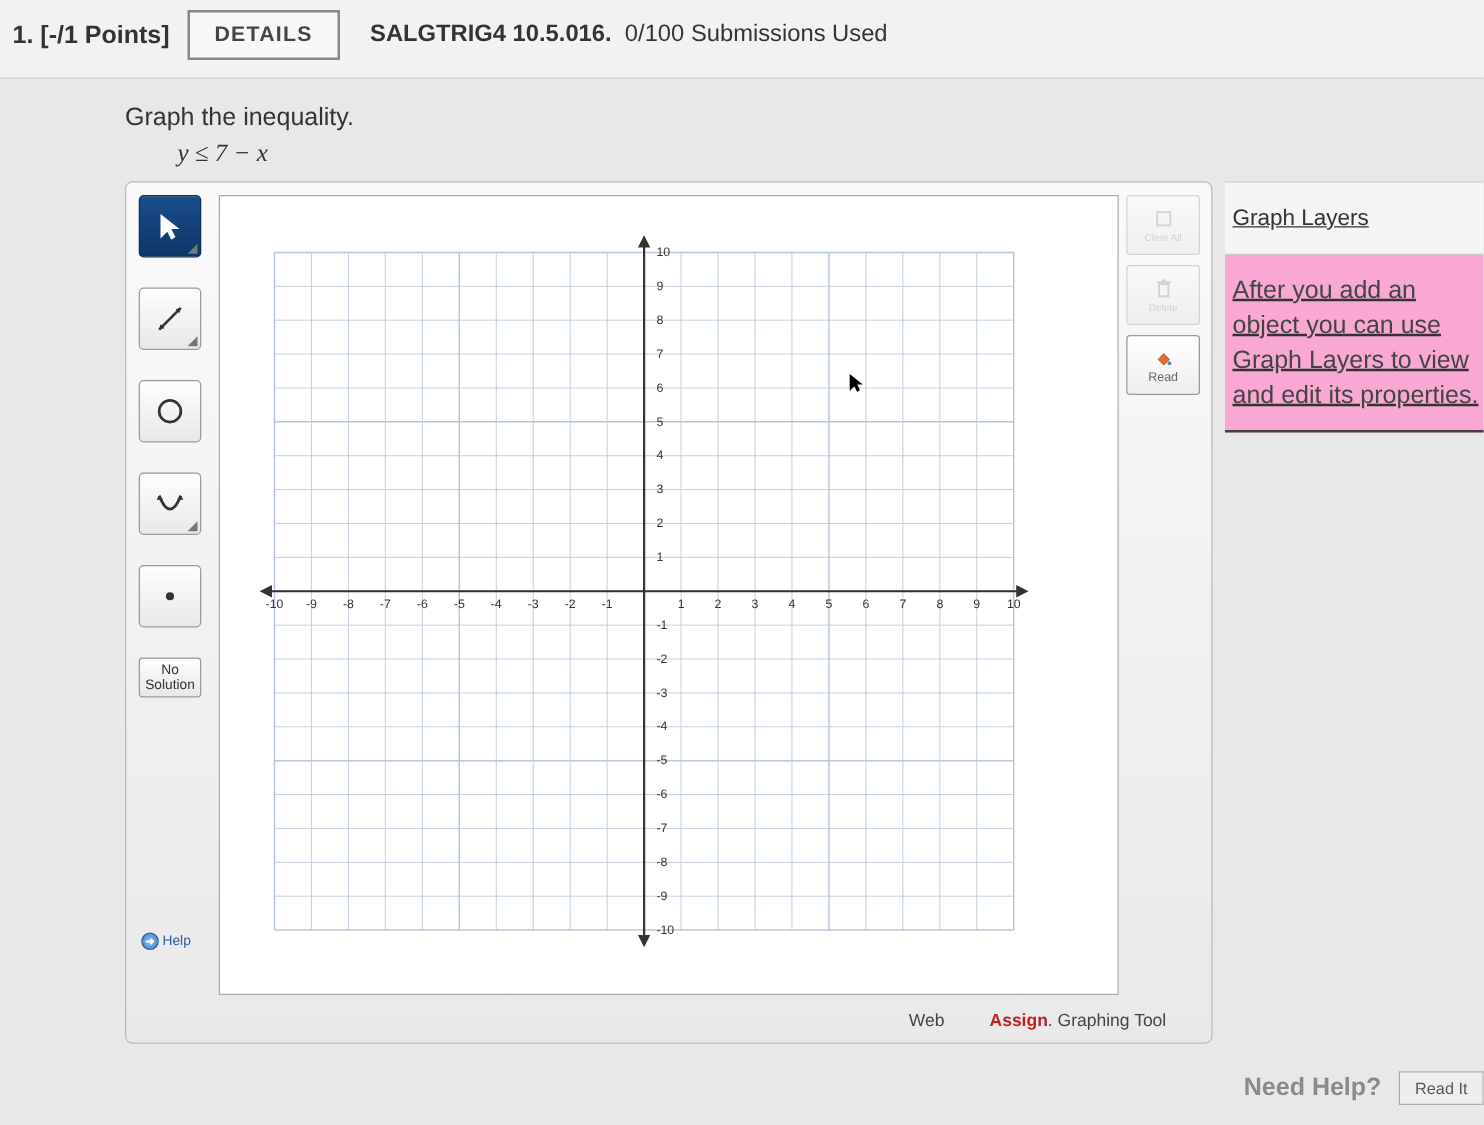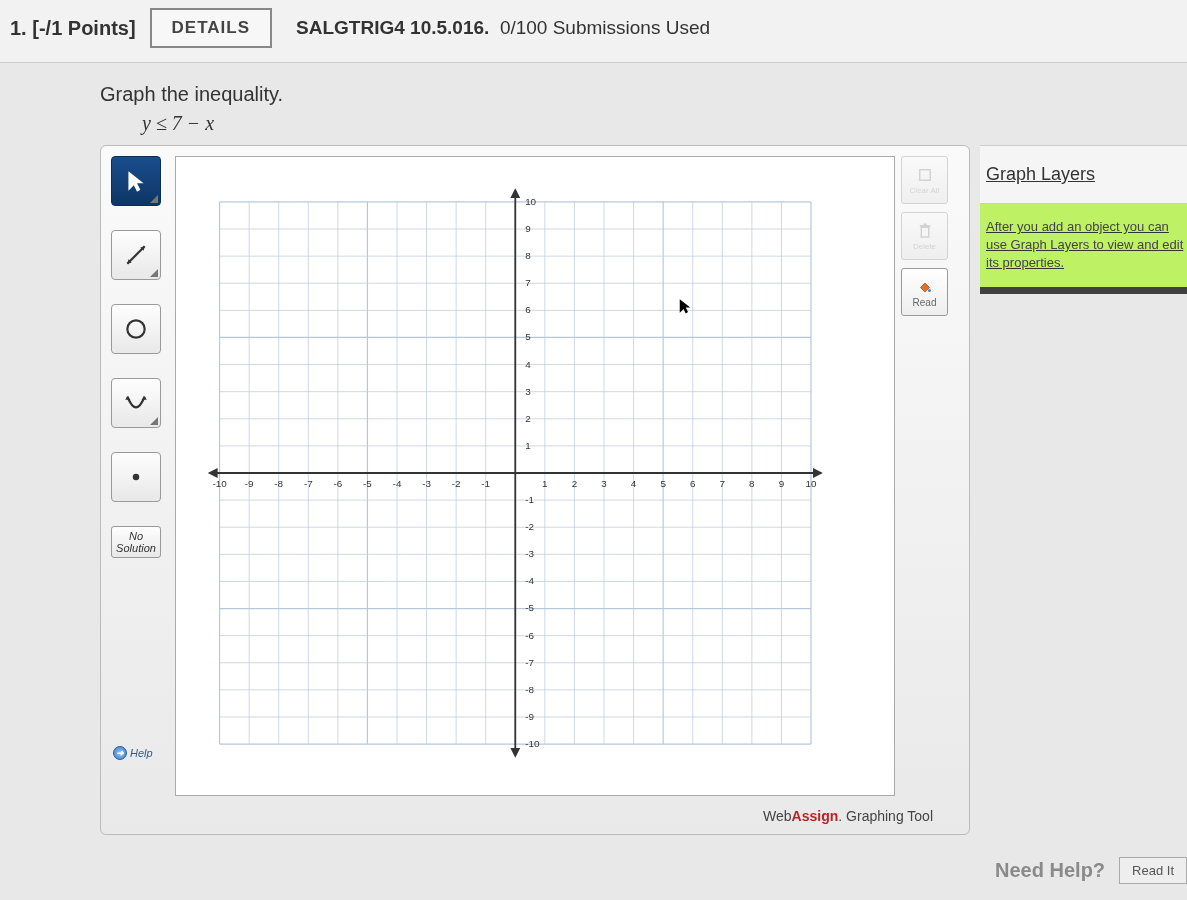--- a/index.html
+++ b/index.html
@@ -70,21 +70,20 @@
   }
   .widget-main {
     display: flex;
     gap: 6px;
   }
   .toolbar-left {
     display: flex;
     flex-direction: column;
     gap: 24px;
     width: 58px;
-    font-style: italic;
   }
   .tool-btn {
     width: 50px;
     height: 50px;
     border: 1px solid #999;
     border-radius: 4px;
     background: linear-gradient(#fefefe,#e8e8e8);
     display: flex;
     align-items: center;
     justify-content: center;
@@ -138,21 +137,21 @@
     position: absolute; inset: 14px 14px 20px 14px;
   }
   .grid-canvas svg { width: 100%; height: 100%; }
   .toolbar-right {
     display: flex;
     flex-direction: column;
     gap: 8px;
     width: 50px;
   }
   .rt-btn {
-    width: 47px; height: 48px;
+    width: 59px; height: 48px;
     border: 1px solid #bbb;
     border-radius: 3px;
     display: flex;
     align-items:center; justify-content:center;
     font-size: 10px;
     flex-direction: column;
     gap: 2px;
     cursor: pointer;
     background: linear-gradient(#fafafa,#eaeaea);
     color: #666;
@@ -161,43 +160,43 @@
   .rt-btn.fill {
     border-color: #999;
     background: linear-gradient(#fff,#eee);
   }
   .footer-tag {
     text-align: right;
     font-size: 14px;
     color: #444;
     padding: 6px 26px 0 0;
   }
-  .footer-tag b { color: #b22; }
+  .footer-tag b { color: #b22; margin-left: 36px; }
   .layers-panel {
     margin-left: 10px;
     margin-top: 0;
     flex: 1;
     text-decoration: underline;
   }
   .layers-header {
     font-size: 18px;
     font-weight: 400;
     color: #333;
     border: 1px solid #ccc;
     border-left: none;
     border-right: none;
     padding: 18px 0 18px 6px;
     background: #f5f5f5;
   }
   .layers-body {
-    font-size: 13px;
+    font-size: 20px;
     color: #444;
     padding: 14px 0 14px 6px;
-    border-bottom: 7px solid #404040;
-    background: #bef264;
+    border-bottom: 2px solid #404040;
+    background: #f9a8d4;
     line-height: 1.4;
   }
   .need-help {
     margin-top: 22px;
     font-size: 20px;
     color: #8a8a8a;
     font-weight: 600;
     display: flex;
     align-items: center;
     gap: 14px;

